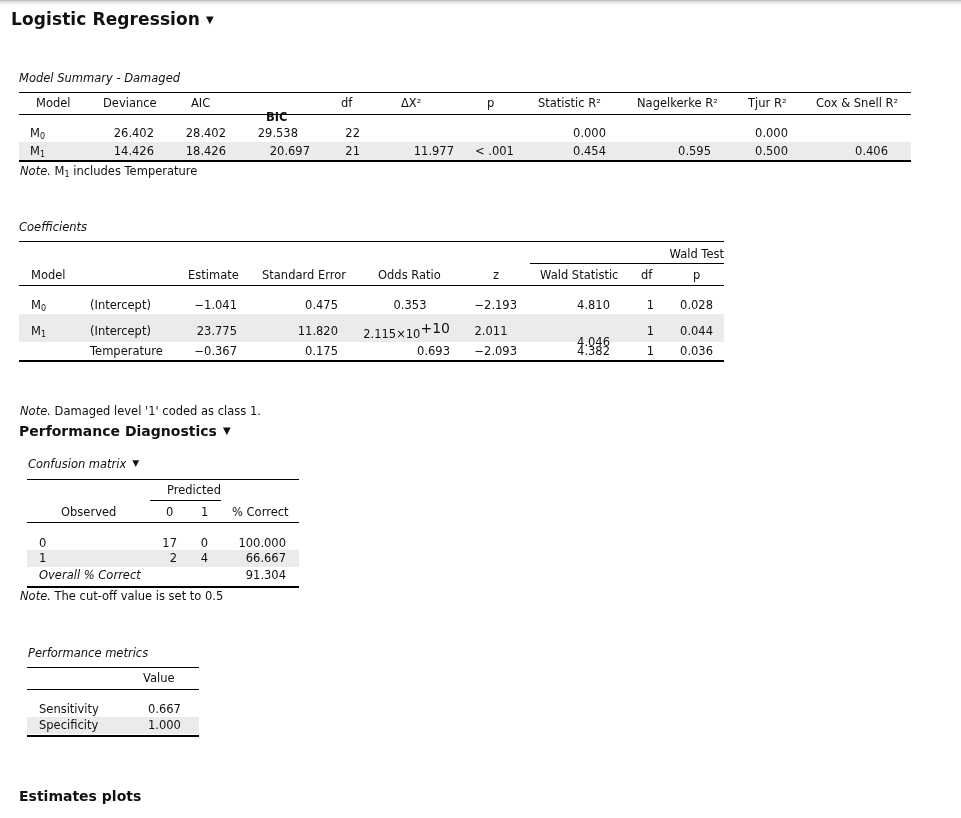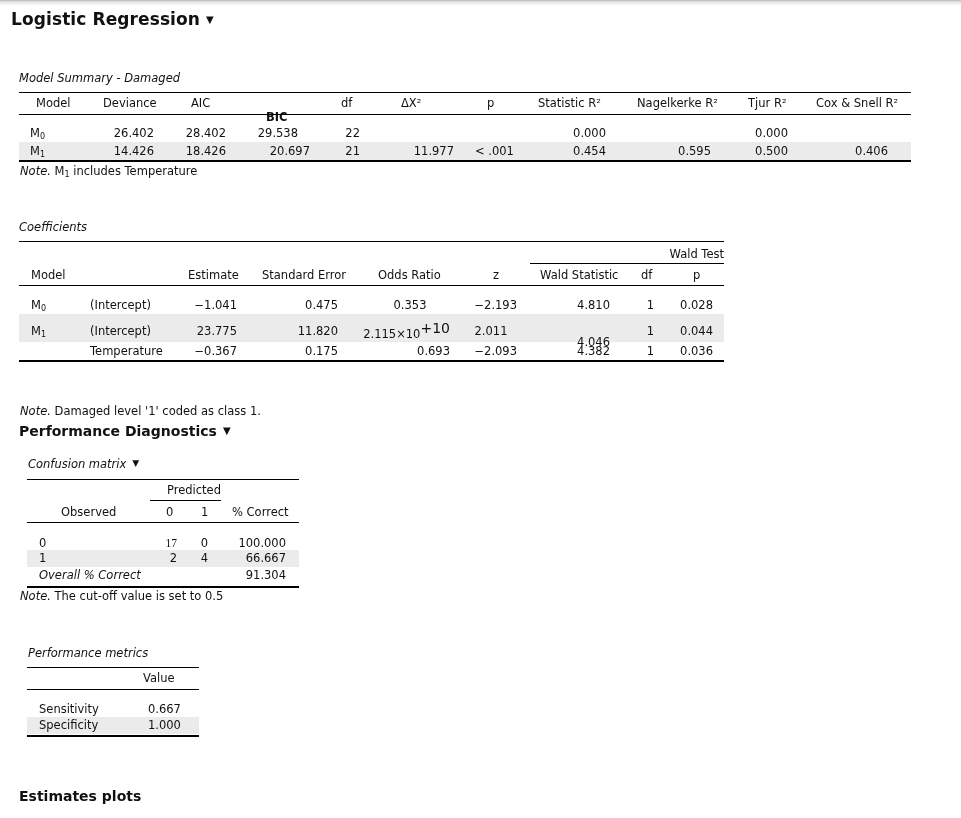--- a/index.html
+++ b/index.html
@@ -157,21 +157,21 @@
   <div class="cell c" style="left:150px; width:71px; top:483px;">Predicted</div>
   <div class="tline" style="left:150px; top:500px; width:71px; height:1px;"></div>
   <div class="cell" style="left:61px; top:505px;">Observed</div>
   <div class="cell" style="left:166px; top:505px;">0</div>
   <div class="cell" style="left:201px; top:505px;">1</div>
   <div class="cell" style="left:232px; top:505px;">% Correct</div>
   <div class="tline" style="left:27px; top:522px; width:272px; height:1px;"></div>
 
   <div>
     <div class="cell" style="left:39px; top:536px;">0</div>
-    <div class="cell r" style="left:155px; width:22px; top:536px;font-family:Liberation Serif, serif;">17</div>
+    <div class="cell r" style="left:155px; width:22px; top:536px;">17</div>
     <div class="cell r" style="left:195px; width:13px; top:536px;">0</div>
     <div class="cell r" style="left:230px; width:56px; top:536px;">100.000</div>
   </div>
   <div class="shade" style="left:27px; top:550px; width:272px; height:17px;"></div>
   <div>
     <div class="cell" style="left:39px; top:551px;">1</div>
     <div class="cell r" style="left:155px; width:22px; top:551px;">2</div>
     <div class="cell r" style="left:195px; width:13px; top:551px;">4</div>
     <div class="cell r" style="left:230px; width:56px; top:551px;">66.667</div>
   </div>

